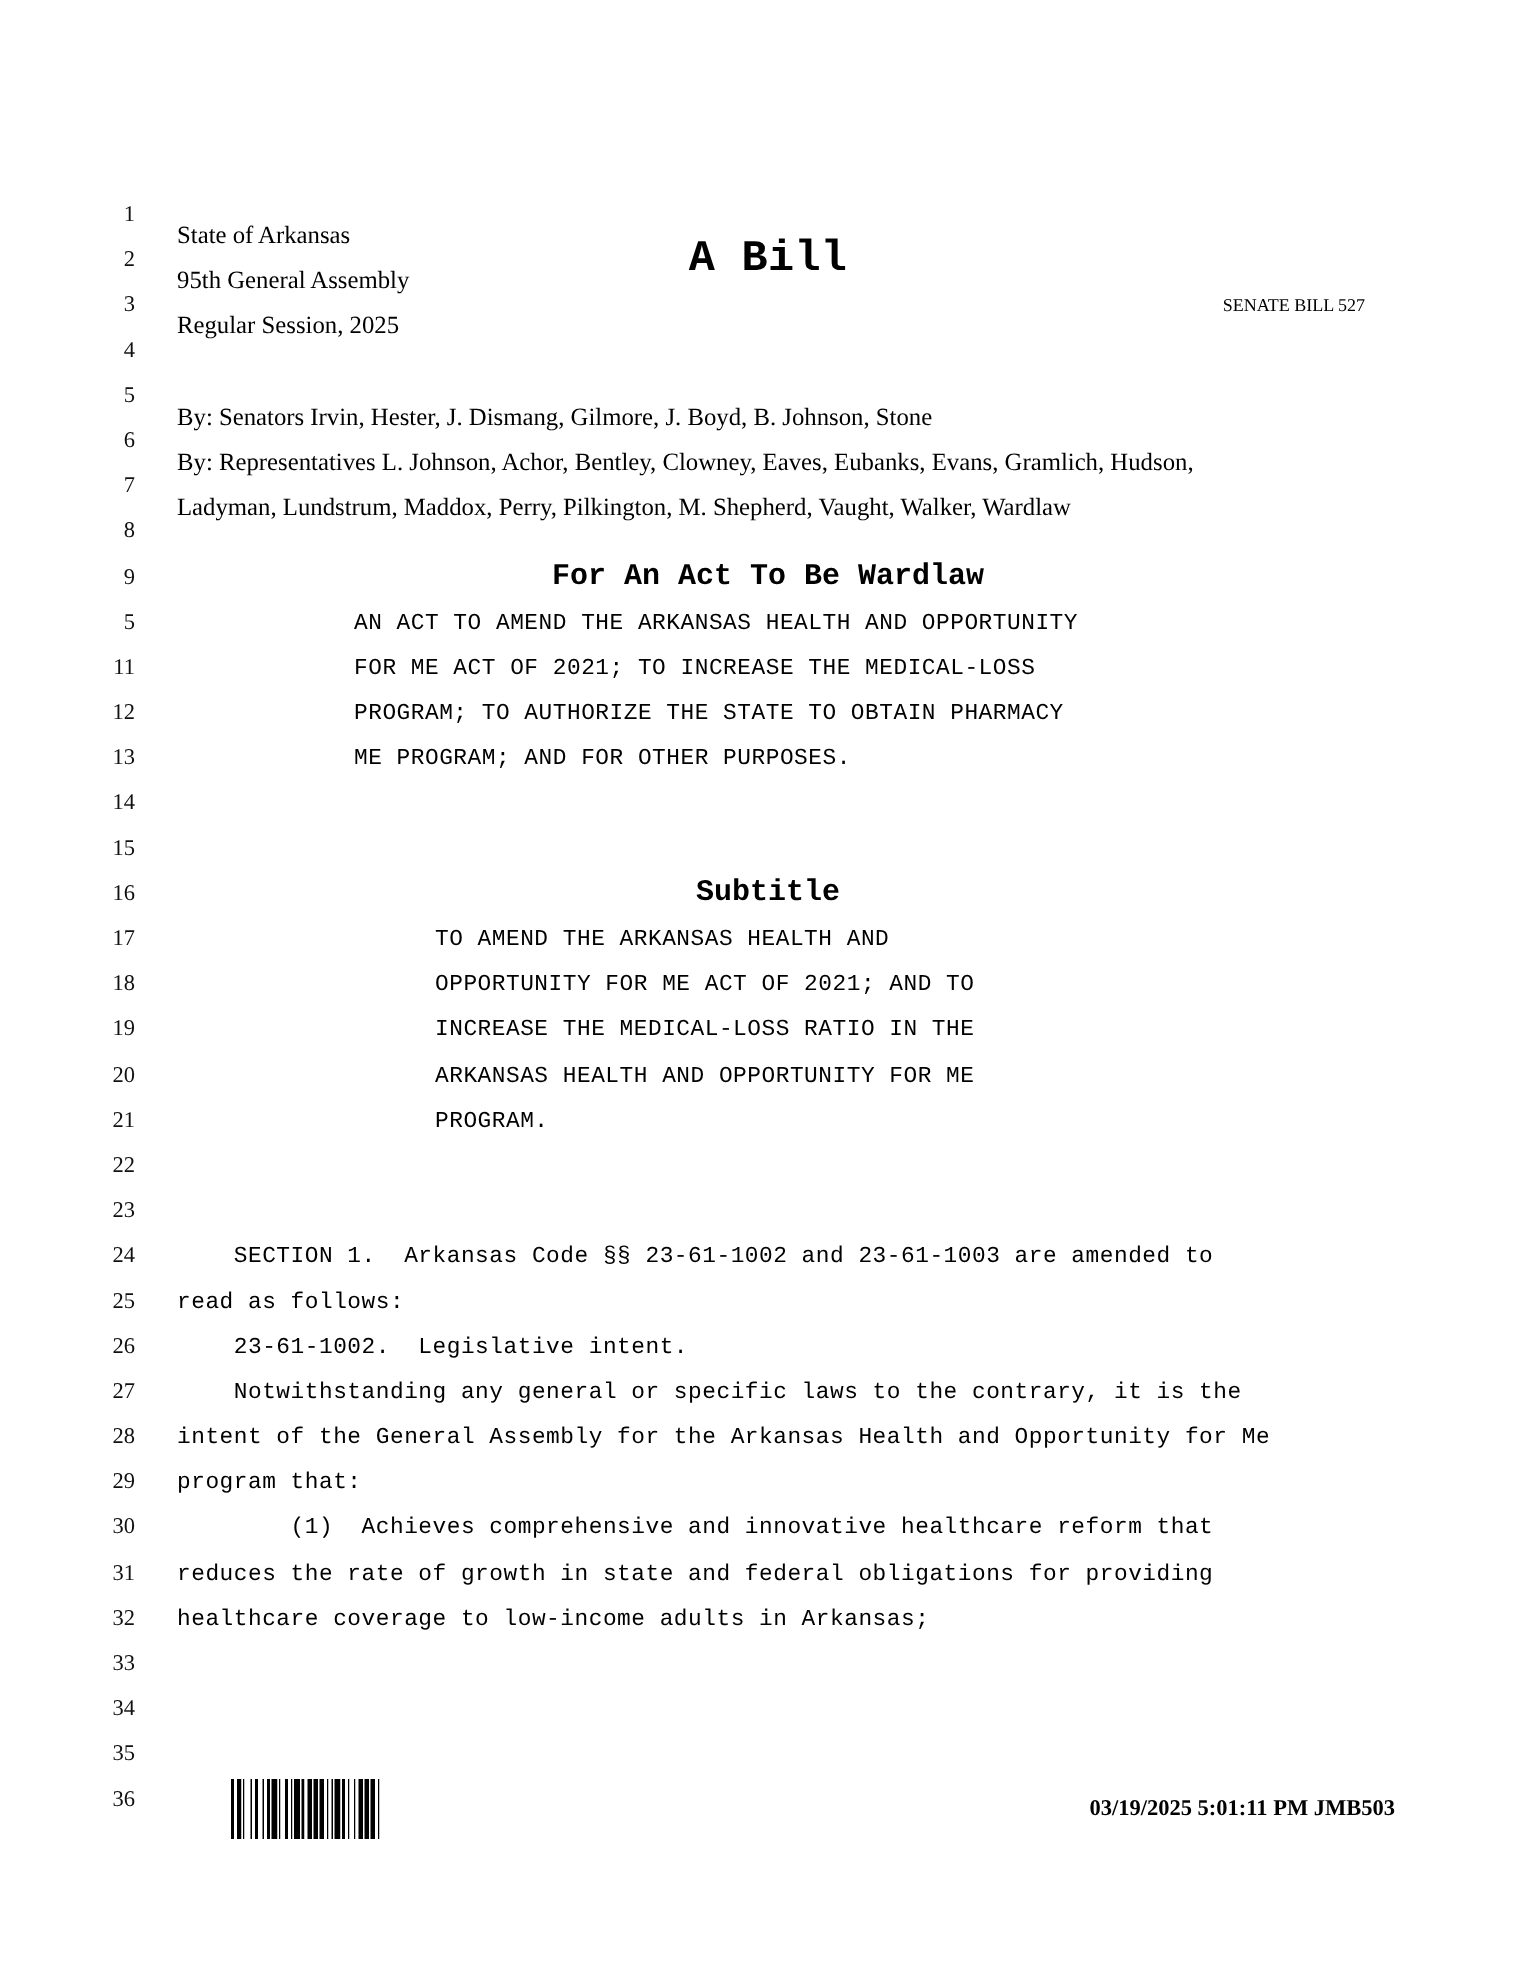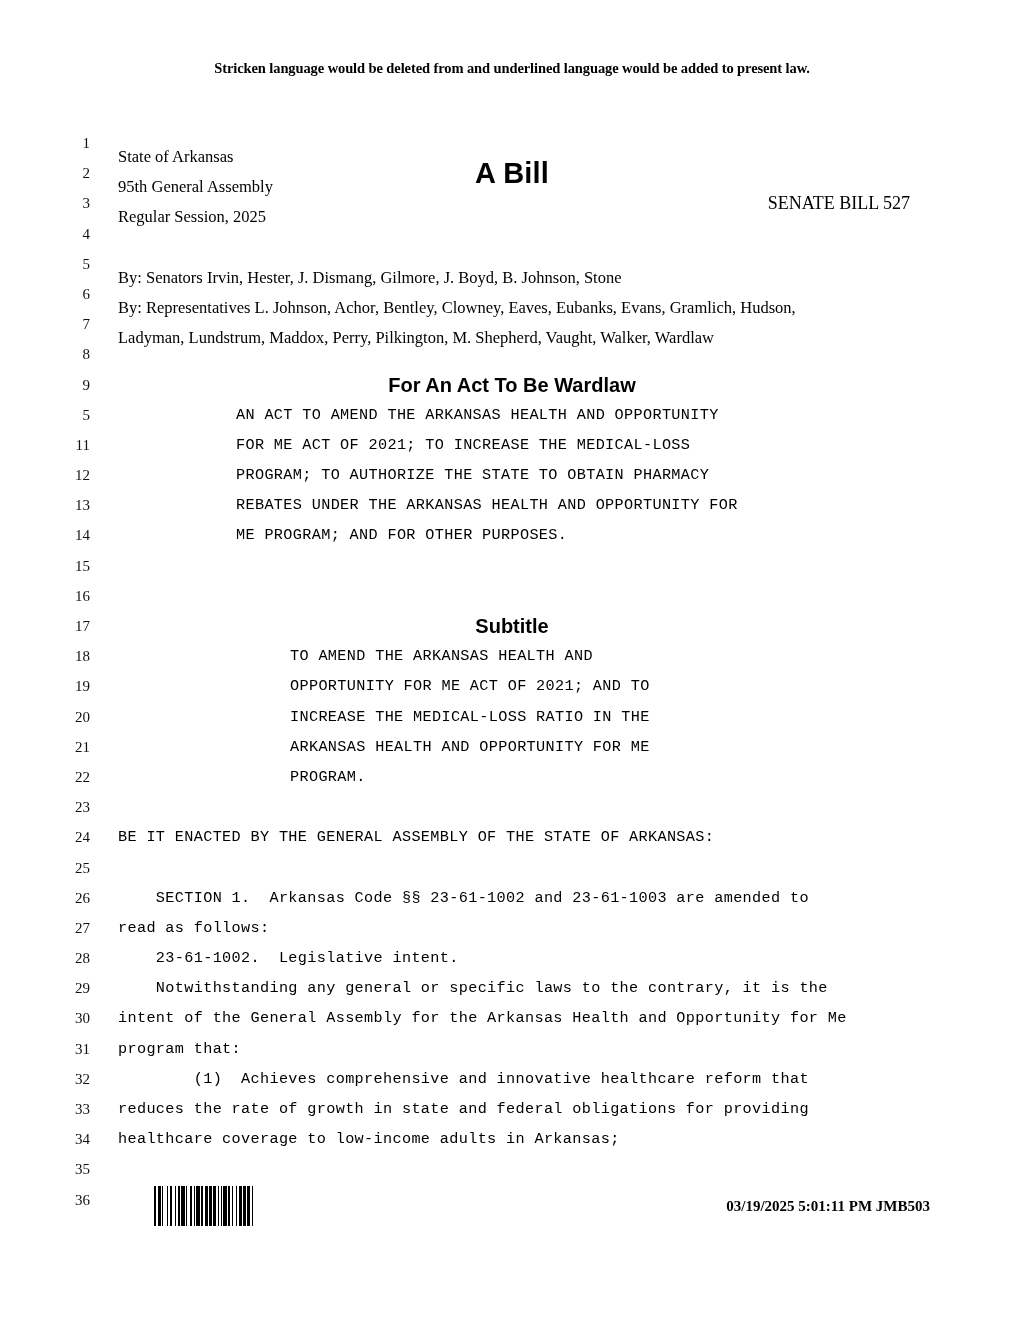--- a/index.html
+++ b/index.html
@@ -79,39 +79,39 @@
   .at118 { position: absolute; left: 118px; top: 0; }
   .at240 { position: absolute; left: 236px; top: 0; }
   .at292 { position: absolute; left: 290px; top: 0; }
 
   .center-head {
     position: absolute;
     left: 0;
     top: 0;
     width: 1024px;
     text-align: center;
-    font-family: Liberation Sans, sans-serif;
+    font-family: Liberation Mono, monospace;
     font-weight: bold;
   }
   .abill {
     font-size: 29px;
     letter-spacing: 0.2px;
   }
   .acthead {
     font-size: 20px;
   }
   .subtitlehead {
     font-size: 20px;
   }
   .right-bill {
     position: absolute;
     right: 114px;
     top: 0;
     font-family: "Liberation Serif", "DejaVu Serif", serif;
-    font-size: 18px;
+    font-size: 12px;
   }
 
   
   .footer {
     position: absolute;
     left: 0;
     top: 1180px;
     width: 1008px;
     height: 60px;
     margin-left: 36px;
@@ -136,21 +136,20 @@
     font-family: "Liberation Serif", "DejaVu Serif", serif;
     font-weight: bold;
     font-size: 15px;
   }
 </style>
 </head>
 <body>
 
 <div class="page">
 
-  <div class="strike-notice">Stricken language would be deleted from and underlined language would be added to present law.</div>
 
   <div class="gutter">
       <div class="lnum">1</div>
       <div class="lnum">2</div>
       <div class="lnum">3</div>
       <div class="lnum">4</div>
       <div class="lnum">5</div>
       <div class="lnum">6</div>
       <div class="lnum">7</div>
       <div class="lnum">8</div>
@@ -223,23 +222,20 @@
     <div class="line">
       <span class="mono at240">AN ACT TO AMEND THE ARKANSAS HEALTH AND OPPORTUNITY</span>
     </div>
     <div class="line">
       <span class="mono at240">FOR ME ACT OF 2021; TO INCREASE THE MEDICAL-LOSS</span>
     </div>
     <div class="line">
       <span class="mono at240">PROGRAM; TO AUTHORIZE THE STATE TO OBTAIN PHARMACY</span>
     </div>
     <div class="line">
-      <span class="mono at240">REBATES UNDER THE ARKANSAS HEALTH AND OPPORTUNITY FOR</span>
-    </div>
-    <div class="line">
       <span class="mono at240">ME PROGRAM; AND FOR OTHER PURPOSES.</span>
     </div>
 
     <div class="line"></div>
 
     <div class="line"></div>
 
     <div class="line">
       <span class="center-head subtitlehead">Subtitle</span>
     </div>
@@ -255,23 +251,20 @@
     </div>
     <div class="line">
       <span class="mono at292">ARKANSAS HEALTH AND OPPORTUNITY FOR ME</span>
     </div>
     <div class="line">
       <span class="mono at292">PROGRAM.</span>
     </div>
 
     <div class="line"></div>
 
-    <div class="line">
-      <span class="mono at118">BE IT ENACTED BY THE GENERAL ASSEMBLY OF THE STATE OF ARKANSAS:</span>
-    </div>
 
     <div class="line"></div>
 
     <div class="line">
       <span class="mono at118">    SECTION 1.  Arkansas Code §§ 23-61-1002 and 23-61-1003 are amended to</span>
     </div>
     <div class="line">
       <span class="mono at118">read as follows:</span>
     </div>
     <div class="line">

